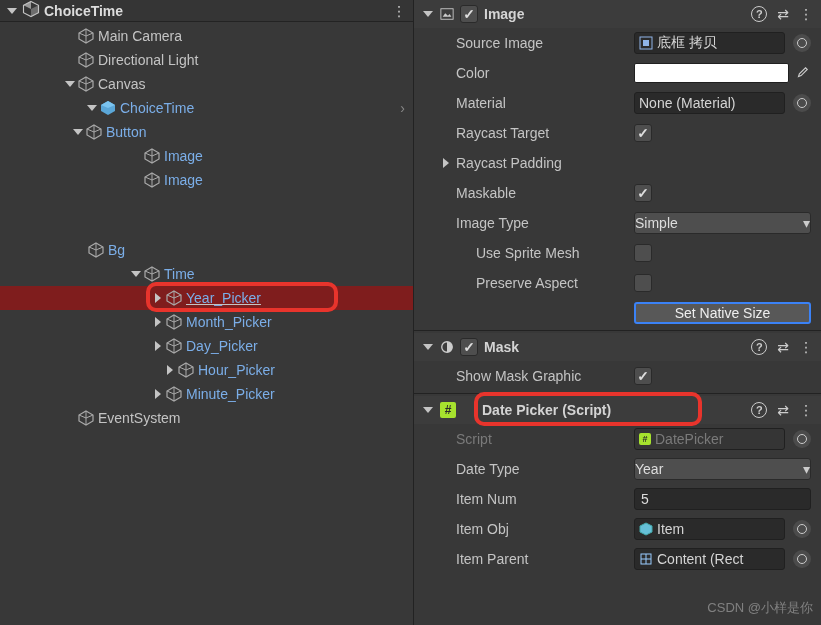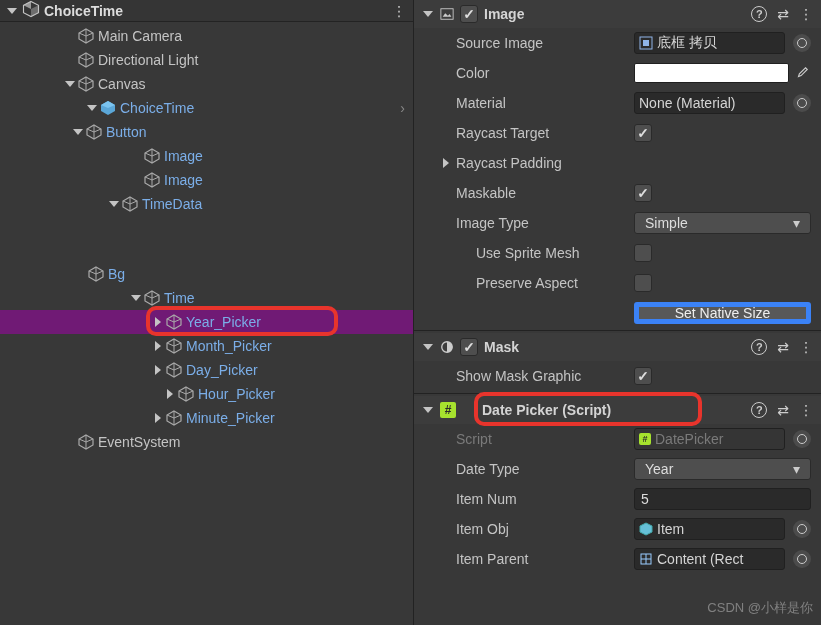--- a/index.html
+++ b/index.html
@@ -10,21 +10,21 @@
   .right { width: 408px; background: #383838; }
   
   .header-row { display: flex; align-items: center; height: 22px; padding: 0 6px; background: #353535; border-bottom: 1px solid #232323; }
   .foldout { width: 12px; height: 12px; display: inline-flex; align-items: center; justify-content: center; cursor: pointer; }
   .foldout::before { content: ""; border-style: solid; }
   .foldout.open::before { border-width: 6px 5px 0 5px; border-color: #c4c4c4 transparent transparent transparent; }
   .foldout.closed::before { border-width: 5px 0 5px 6px; border-color: transparent transparent transparent #c4c4c4; }
   
   .tree-area { padding-top: 2px; }
   .tree-row { display: flex; align-items: center; height: 24px; position: relative; }
-  .tree-row.selected { background: #701a75; }
+  .tree-row.selected { background: #7f1d1d; text-decoration: underline; }
   .tree-label { margin-left: 2px; }
   .tree-label.blue { color: #7baee8; }
   .cube-icon { width: 16px; height: 16px; margin: 0 2px; display: inline-flex; }
   .cube-icon svg { width: 16px; height: 16px; }
   .unity-icon svg{ width:18px; height:18px;}
   .go-arrow { position: absolute; right: 8px; color: #888; }
   .kebab { margin-left: auto; width: 16px; text-align: center; color: #ccc; cursor: pointer; letter-spacing: 0; }
   
   .red-box { position: absolute; border: 4px solid #e8342c; border-radius: 10px; pointer-events: none; }
   
@@ -35,26 +35,26 @@
   .objfield { flex: 1; height: 22px; background: #2a2a2a; border: 1px solid #202020; border-radius: 3px; display: flex; align-items: center; padding: 0 4px; color: #d4d4d4; gap: 4px; }
   .obj-picker { width: 18px; height: 18px; background: #4b4b4b; border-radius: 50%; display:flex; align-items:center; justify-content:center; margin-left:4px;}
   .obj-picker::after{content:""; width:8px;height:8px;border:1.5px solid #ccc;border-radius:50%;}
   
   .colorfield { flex: 1; height: 20px; background: #fff; border: 1px solid #202020; border-radius: 2px; }
   .eyedrop { width: 18px; height:18px; display:flex;align-items:center;justify-content:center;}
   
   .checkbox { width: 18px; height: 18px; background: #4e4e4e; border: 1px solid #2a2a2a; border-radius: 3px; display: inline-flex; align-items: center; justify-content: center; }
   .checkbox.checked::after { content: "✓"; color: #ddd; font-size: 14px; font-weight: bold; }
   
-  .dropdown { flex: 1; height: 22px; background: #4e4e4e; border: 1px solid #2a2a2a; border-radius: 3px; display: flex; align-items: center; padding: 0 10px; color: #ddd; justify-content: space-between; }
+  .dropdown { flex: 1; height: 22px; background: #4e4e4e; border: 1px solid #2a2a2a; border-radius: 3px; display: flex; align-items: center; padding: 0 0; color: #ddd; justify-content: space-between; }
   .dropdown::after { content: "▾"; color: #ccc; }
   
   .textfield { flex:1; height: 22px; background: #2a2a2a; border: 1px solid #202020; border-radius: 3px; color: #ddd; padding: 0 6px; display:flex; align-items:center;}
   
-  .btn { height: 22px; background: #585858; border: 5px solid #3b82f6; border-radius: 3px; color: #eee; padding: 0 12px; display: inline-flex; align-items: center; justify-content: center; cursor:pointer;}
+  .btn { height: 22px; background: #585858; border: 2px solid #3b82f6; border-radius: 3px; color: #eee; padding: 0 12px; display: inline-flex; align-items: center; justify-content: center; cursor:pointer;}
   
   .comp-header { display: flex; align-items: center; height: 28px; padding: 0 8px; background: #3c3c3c; gap: 6px; position: relative; }
   .comp-title { font-weight: bold; color: #d4d4d4; }
   .comp-icons { margin-left: auto; display: flex; gap: 10px; align-items: center; color: #ccc; }
   .help-icon{width:16px;height:16px;border:1.5px solid #ccc;border-radius:50%;display:flex;align-items:center;justify-content:center;font-size:11px;font-weight:bold;}
   .preset-icon::before{content:"⇄";font-size:14px;}
   
   .disabled-field .objfield, .disabled-field .prop-label { color: #7a7a7a; }
   .disabled-field .objfield { background: #353535; }
   
@@ -161,33 +161,20 @@
         <span class="cube-icon">
           <svg viewBox="0 0 16 16">
             <polygon points="8,1 15,5 15,11 8,15 1,11 1,5" fill="none" stroke="#aaa" stroke-width="1.2"></polygon>
             <line x1="8" y1="1" x2="8" y2="8" stroke="#aaa"></line>
             <line x1="1" y1="5" x2="8" y2="8" stroke="#aaa"></line>
             <line x1="15" y1="5" x2="8" y2="8" stroke="#aaa"></line>
             <line x1="8" y1="8" x2="8" y2="15" stroke="#aaa"></line>
           </svg>
         </span>
         <span class="tree-label blue">Image</span>
-      </div>
-      <div class="tree-row" style="padding-left: 108px; position: relative;">
-        <span class="foldout open"></span>
-        <span class="cube-icon">
-          <svg viewBox="0 0 16 16">
-            <polygon points="8,1 15,5 15,11 8,15 1,11 1,5" fill="none" stroke="#aaa" stroke-width="1.2"></polygon>
-            <line x1="8" y1="1" x2="8" y2="8" stroke="#aaa"></line>
-            <line x1="1" y1="5" x2="8" y2="8" stroke="#aaa"></line>
-            <line x1="15" y1="5" x2="8" y2="8" stroke="#aaa"></line>
-            <line x1="8" y1="8" x2="8" y2="15" stroke="#aaa"></line>
-          </svg>
-        </span>
-        <span class="tree-label blue">TimeData</span>
       </div>
       <div class="tree-row" style="padding-left: 74px; position: relative; margin-top: 46px;">
         <span style="width:12px;display:inline-block"></span>
         <span class="cube-icon">
           <svg viewBox="0 0 16 16">
             <polygon points="8,1 15,5 15,11 8,15 1,11 1,5" fill="none" stroke="#aaa" stroke-width="1.2"></polygon>
             <line x1="8" y1="1" x2="8" y2="8" stroke="#aaa"></line>
             <line x1="1" y1="5" x2="8" y2="8" stroke="#aaa"></line>
             <line x1="15" y1="5" x2="8" y2="8" stroke="#aaa"></line>
             <line x1="8" y1="8" x2="8" y2="15" stroke="#aaa"></line>

